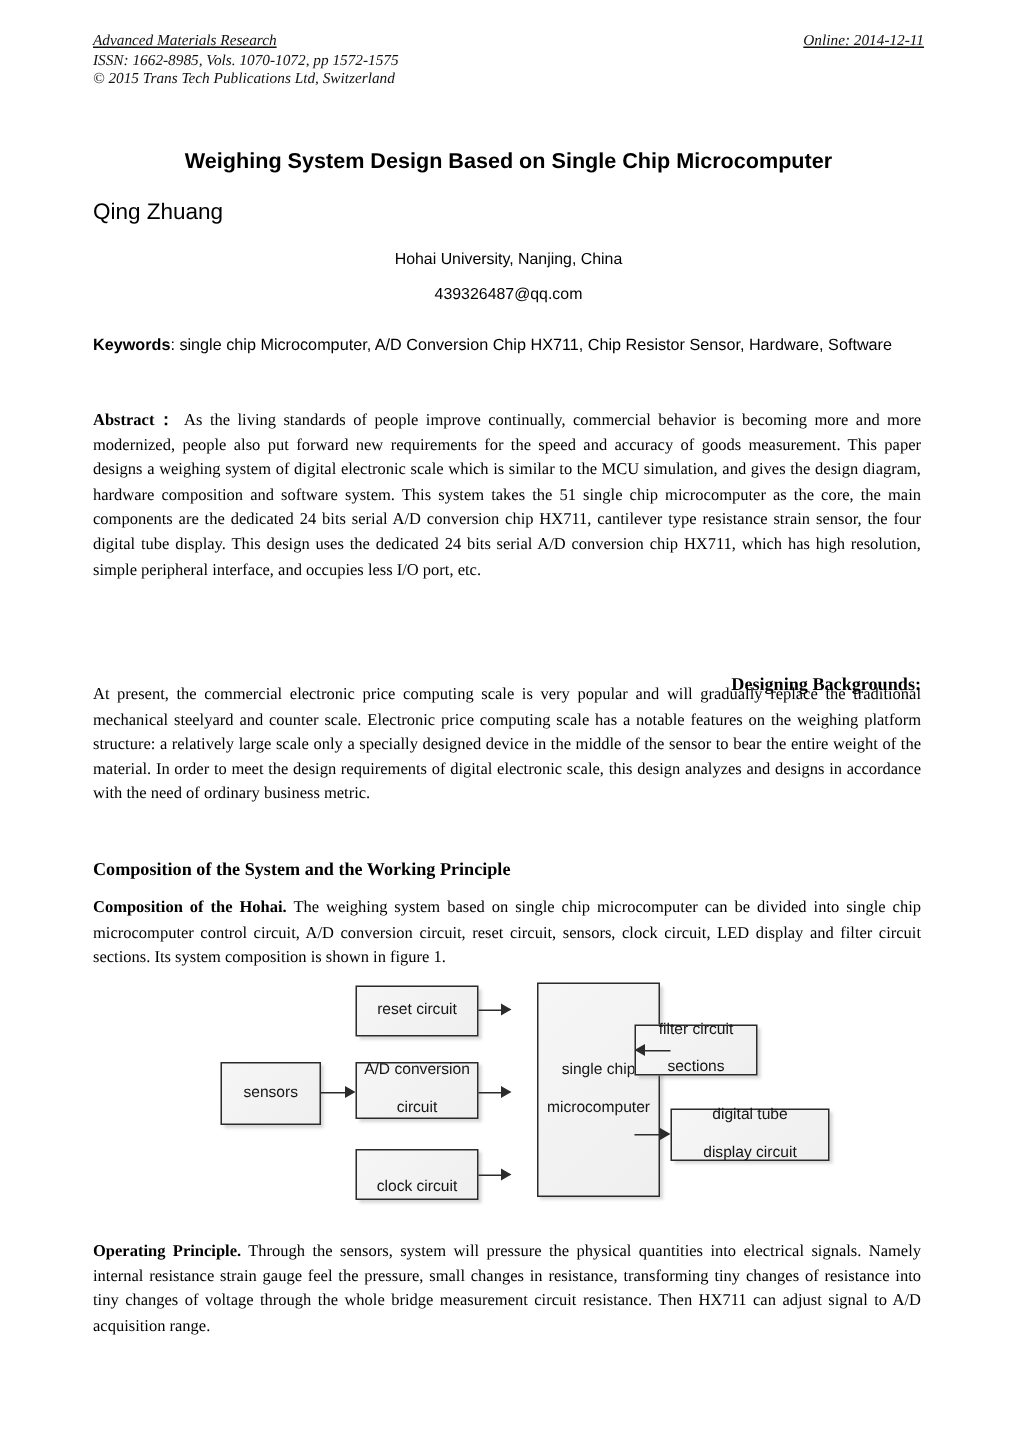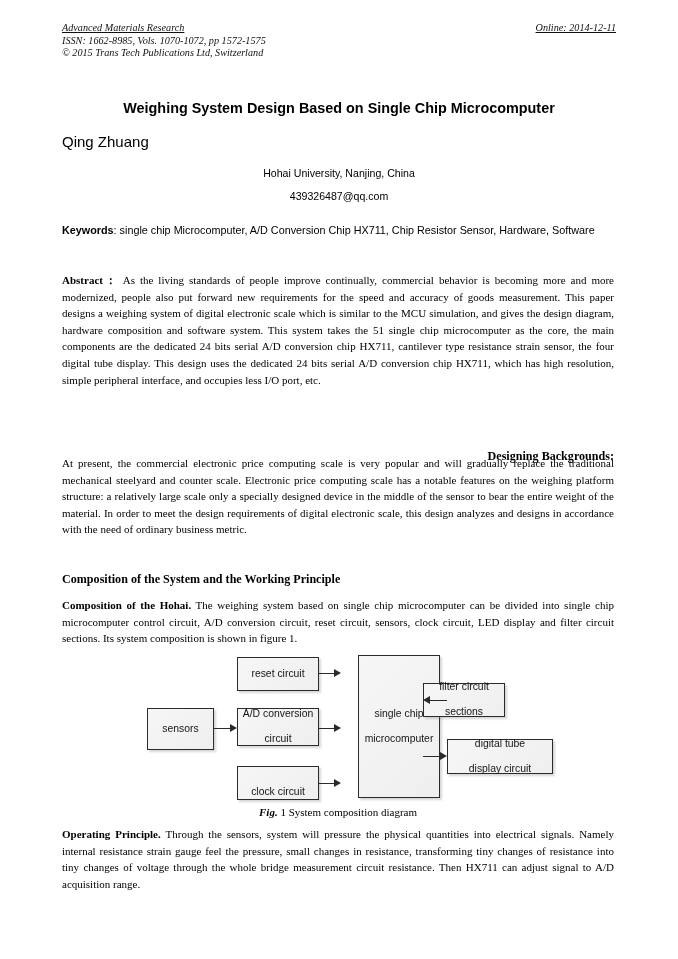--- a/index.html
+++ b/index.html
@@ -269,15 +269,14 @@
     <div class="arrowhead arrow-right" style="left:334px; top:779.4px;"></div>
 
     <div class="conn" style="left:430px; top:700px; width:17px;"></div>
     <div class="arrowhead arrow-left" style="left:423px; top:696.4px;"></div>
 
     <div class="conn" style="left:423px; top:756px; width:17px;"></div>
     <div class="arrowhead arrow-right" style="left:440px; top:752.4px;"></div>
 
   </div>
 
-  <div class="fig-caption"><span class="figlabel">Fig.</span><span> 1 System composition diagram</span></div>
 
 </div>
 
 </body></html>

